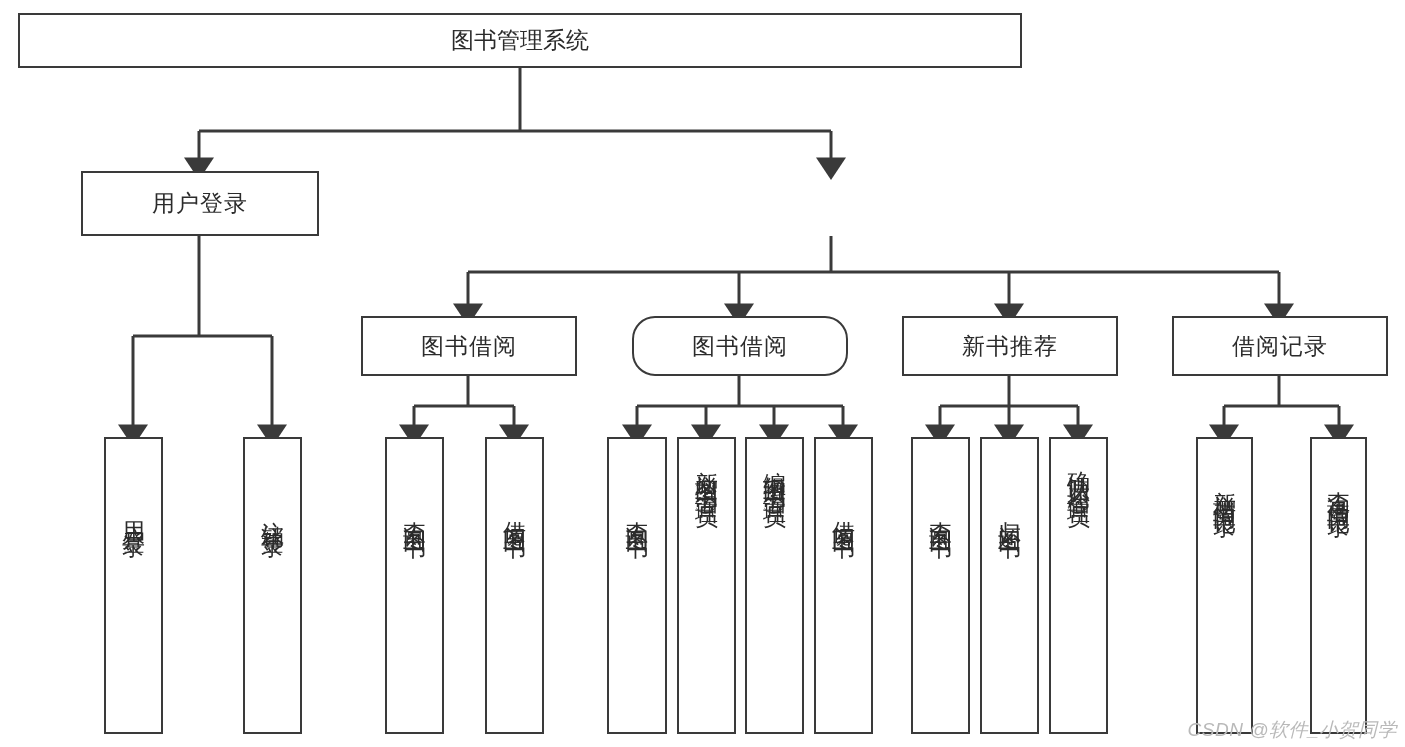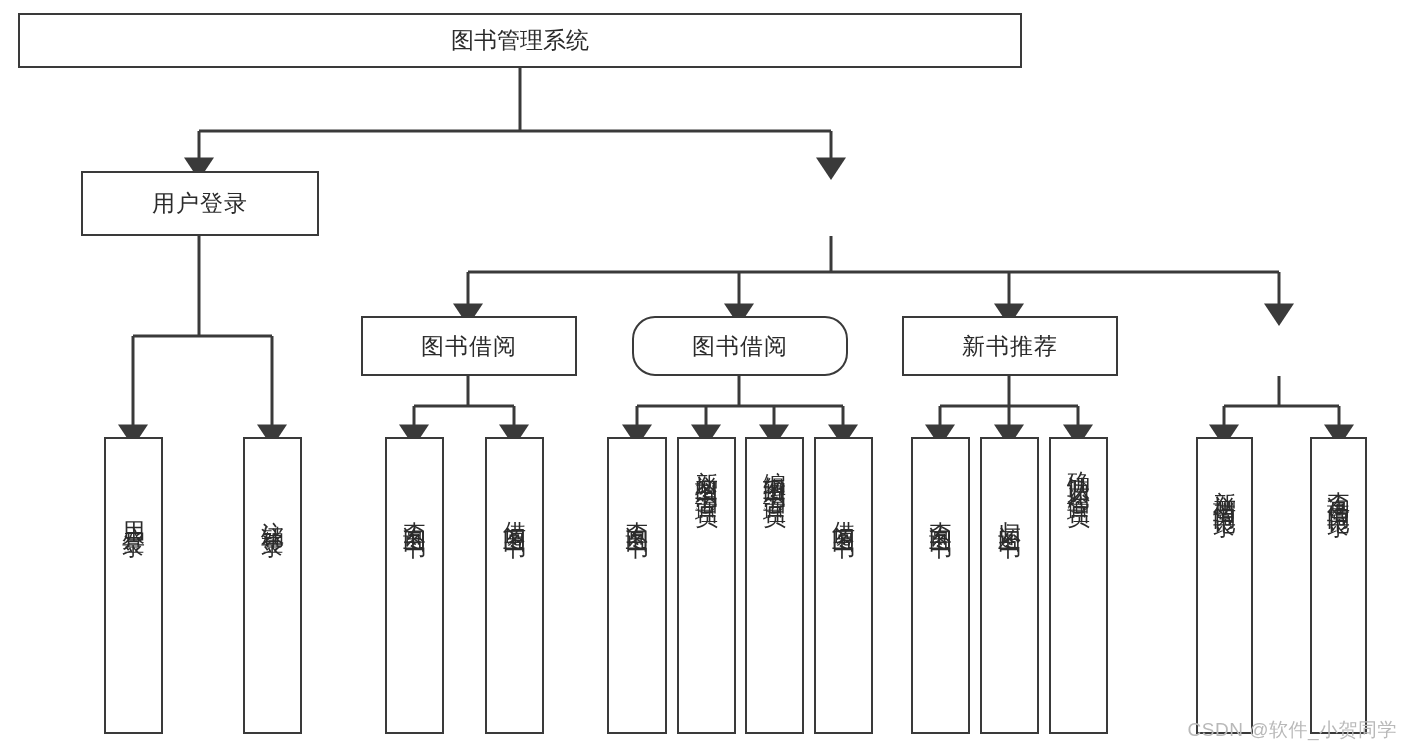--- a/index.html
+++ b/index.html
@@ -71,20 +71,21 @@
   
   #watermark{
     position:absolute;
     right:8px;
     bottom:4px;
     font-size:19px;
     color:#b9b9b9;
     letter-spacing:0.5px;
     white-space:nowrap;
     z-index:5;
+    font-style:italic;
   }
 </style>
 </head>
 <body>
 
 <div id="diagram-root">
 
   <svg id="connectors" viewBox="0 0 1405 747" width="1405" height="747" xmlns="http://www.w3.org/2000/svg">
     <defs>
       <marker id="arw" markerWidth="12" markerHeight="12" refX="2.2" refY="5" orient="auto" markerUnits="strokeWidth">
@@ -149,20 +150,23 @@
   </div>
 
   <div class="node node-h" style="left:632px;top:316px;width:216px;height:60px;border-radius:23px;">
     <span>图书借阅</span>
   </div>
 
   <div class="node node-h" style="left:902px;top:316px;width:216px;height:60px;">
     <span>新书推荐</span>
   </div>
 
+  <div class="node node-h" style="left:1172px;top:316px;width:216px;height:60px;">
+    <span>借阅记录</span>
+  </div>
 
   <div class="node leaf" style="left:104px;top:437px;width:59px;height:297px;">
     <span class="vtext mid">用户登录</span>
   </div>
 
   <div class="node leaf" style="left:243px;top:437px;width:59px;height:297px;">
     <span class="vtext mid">注销登录</span>
   </div>
 
   <div class="node leaf" style="left:385px;top:437px;width:59px;height:297px;">

